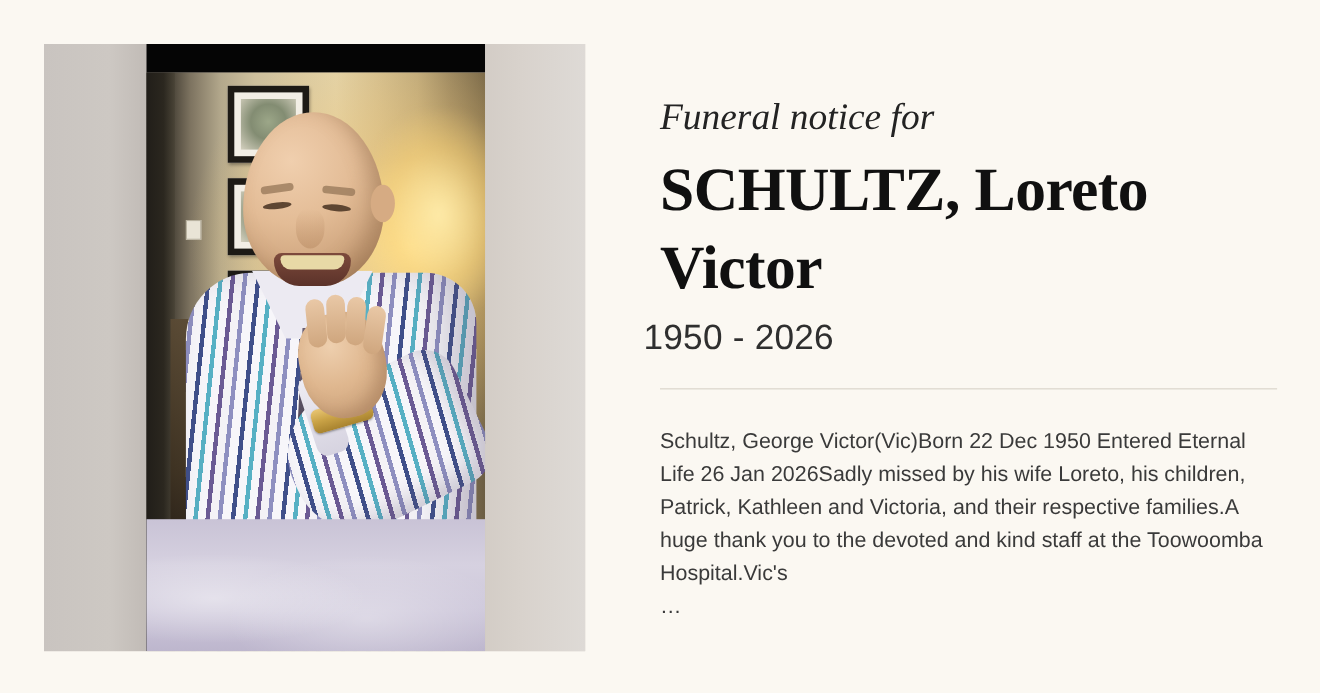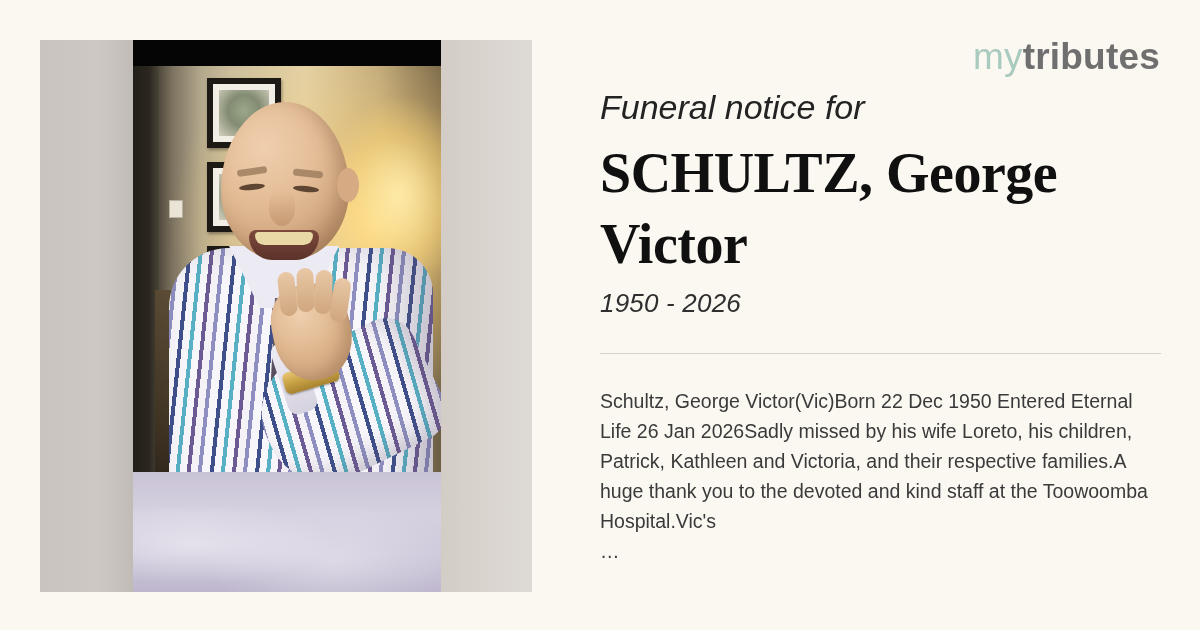--- a/index.html
+++ b/index.html
@@ -348,45 +348,44 @@
   }
   .logo .tributes {
     color: #6f6f6f;
     font-weight: 700;
     font-family: "Liberation Sans", sans-serif;
   }
   .eyebrow {
     position: absolute;
     left: 40px;
     top: 88px;
-    font-family: Liberation Sans, sans-serif;
+    font-family: Liberation Serif, serif;
     font-style: italic;
     font-size: 34px;
     color: #232323;
   }
   .name {
     position: absolute;
     left: 40px;
     top: 138px;
     width: 580px;
     font-family: "Liberation Serif", serif;
     font-weight: 700;
     font-size: 56px;
     line-height: 1.26;
     letter-spacing: -0.5px;
     color: #101010;
   }
   .dates {
     position: absolute;
-    left: 40px;
+    left: 25px;
     top: 288px;
-    font-size: 26px;
+    font-size: 32px;
     color: #2f2f2f;
     letter-spacing: 0.2px;
-    font-style: italic;
   }
   .rule {
     position: absolute;
     left: 40px;
     top: 353px;
     width: 561px;
     height: 1px;
     background: #d7d2c8;
   }
   .body-text {
@@ -456,25 +455,22 @@
           <div class="finger f3"></div>
           <div class="finger f4"></div>
         </div>
 
         <div class="bed"></div>
       </div>
     </div>
   </div>
 
   <div class="content">
-    <div class="logo">
-      <span class="my">my</span><span class="tributes">tributes</span>
-    </div>
 
     <div class="eyebrow">Funeral notice for</div>
-    <div class="name">SCHULTZ, George Victor</div>
+    <div class="name">SCHULTZ, Loreto Victor</div>
     <div class="dates">1950 - 2026</div>
     <div class="rule"></div>
     <div class="body-text">Schultz, George Victor(Vic)Born 22 Dec 1950 Entered Eternal Life 26 Jan 2026Sadly missed by his wife Loreto, his children, Patrick, Kathleen and Victoria, and their respective families.A huge thank you to the devoted and kind staff at the Toowoomba Hospital.Vic's</div>
     <div class="ellipsis">…</div>
   </div>
 
 </div>
 
 </body></html>

